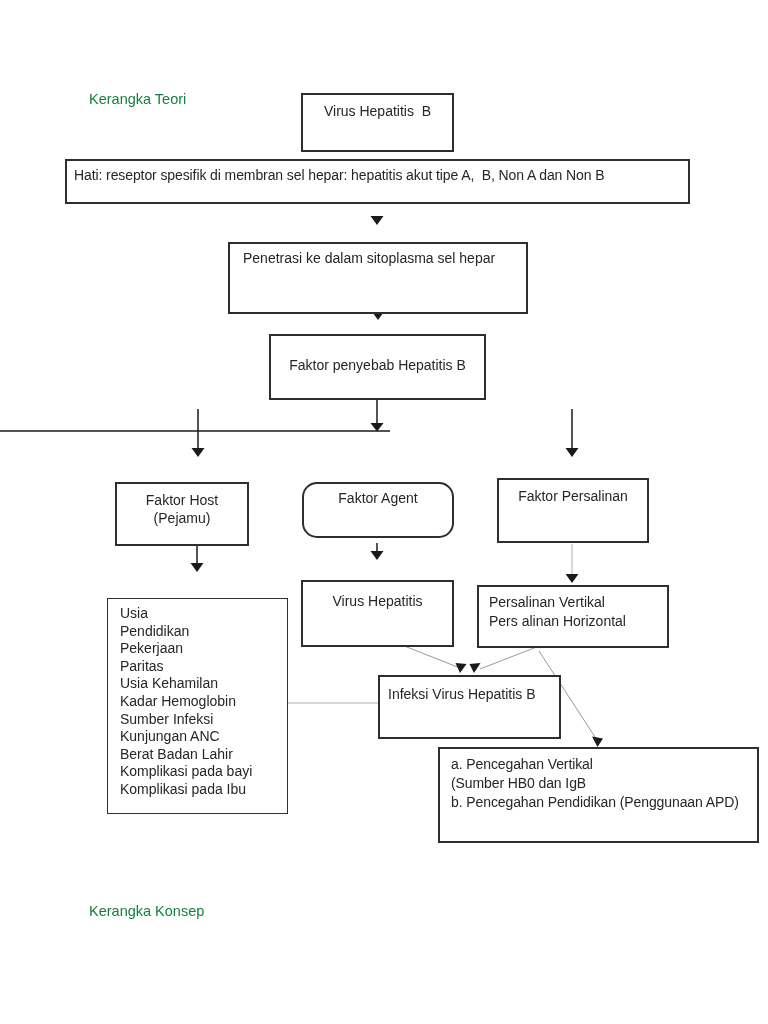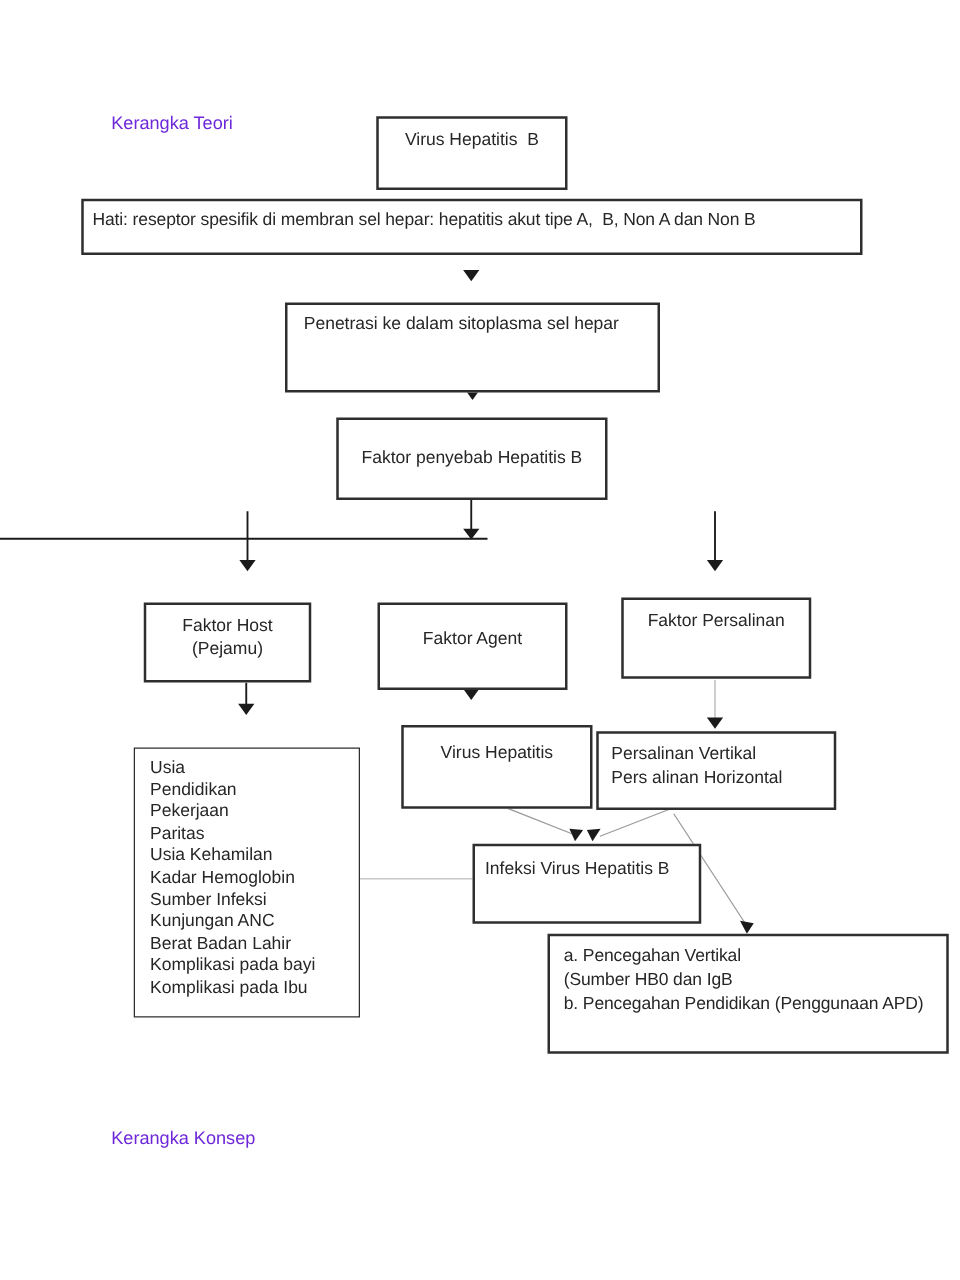--- a/index.html
+++ b/index.html
@@ -1,29 +1,29 @@
 <!DOCTYPE html>
 <html><head>
 <meta charset="utf-8">
 <style>
   html,body{margin:0;padding:0;background:#ffffff;}
   #page{position:relative;width:768px;height:1024px;background:#ffffff;overflow:hidden;
         font-family:"Liberation Sans",sans-serif;color:#262626;}
-  .lbl{position:absolute;font-size:14.5px;color:#6d28d9;white-space:nowrap;}
+  .lbl{position:absolute;font-size:14.5px;color:#15803d;white-space:nowrap;}
   .box{position:absolute;border:2px solid #2e2e2e;box-sizing:border-box;background:#ffffff;
        font-size:14px;line-height:18px;}
   .center{text-align:center;}
   #box-virus-hepatitis-b{left:301px;top:93px;width:153px;height:59px;padding-top:7px;white-space:pre;}
   #box-hati{left:65px;top:159px;width:625px;height:45px;padding:5px 0 0 7px;white-space:pre;letter-spacing:-0.1px;}
   #box-penetrasi{left:228px;top:242px;width:300px;height:72px;padding:5px 0 0 13px;}
   #box-faktor-penyebab{left:269px;top:334px;width:217px;height:66px;padding-top:20px;}
   #box-faktor-host{left:115px;top:482px;width:134px;height:64px;padding-top:7px;}
-  #box-faktor-agent{left:302px;top:482px;width:152px;height:70px;padding-top:17px;}
+  #box-faktor-agent{left:302px;top:482px;width:152px;height:56px;padding-top:5px;border-radius:15px;}
   #box-faktor-persalinan{left:497px;top:478px;width:152px;height:65px;padding-top:7px;}
-  #box-virus-hepatitis{left:301px;top:580px;width:153px;height:67px;padding-top:10px;margin-left:20px;}
+  #box-virus-hepatitis{left:301px;top:580px;width:153px;height:67px;padding-top:10px;}
   #box-persalinan-jalur{left:477px;top:585px;width:192px;height:63px;padding:6px 0 0 10px;line-height:19px;}
   #box-host-list{left:107px;top:598px;width:181px;height:216px;padding:6px 0 0 12px;
                  border-width:1.5px;line-height:17.6px;}
   #box-infeksi{left:378px;top:675px;width:183px;height:64px;padding:8px 0 10px 8px;}
   #box-pencegahan{left:438px;top:747px;width:321px;height:96px;padding:6px 0 0 11px;
                   line-height:19px;letter-spacing:-0.1px;}
   #label-kerangka-teori{left:89px;top:91px;}
   #label-kerangka-konsep{left:89px;top:903px;}
   #connector-layer{position:absolute;left:0;top:0;pointer-events:none;}
 </style>

